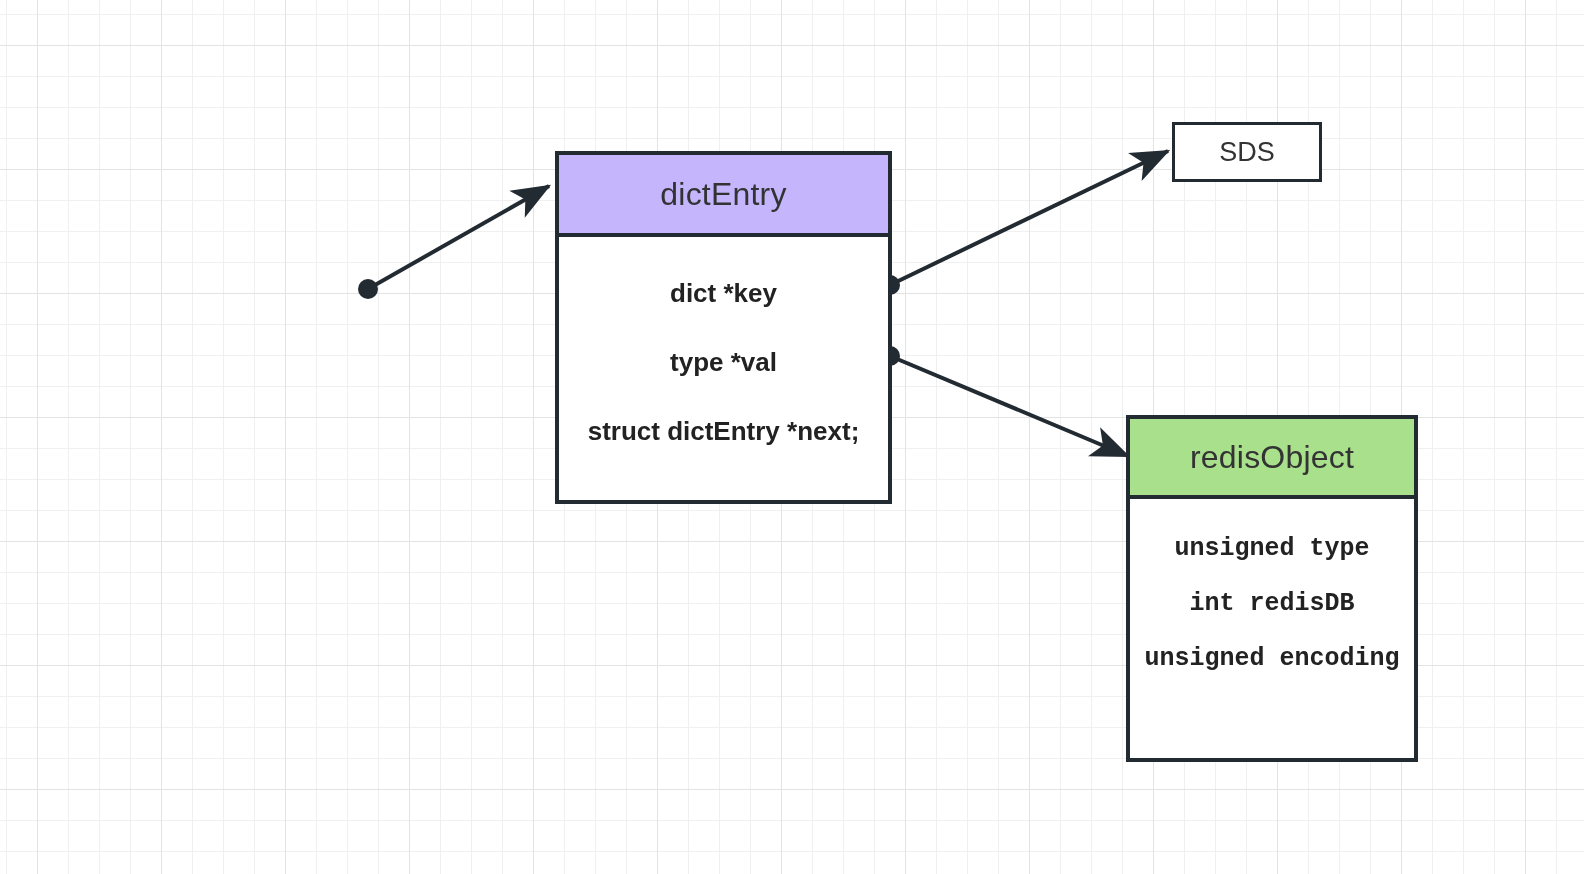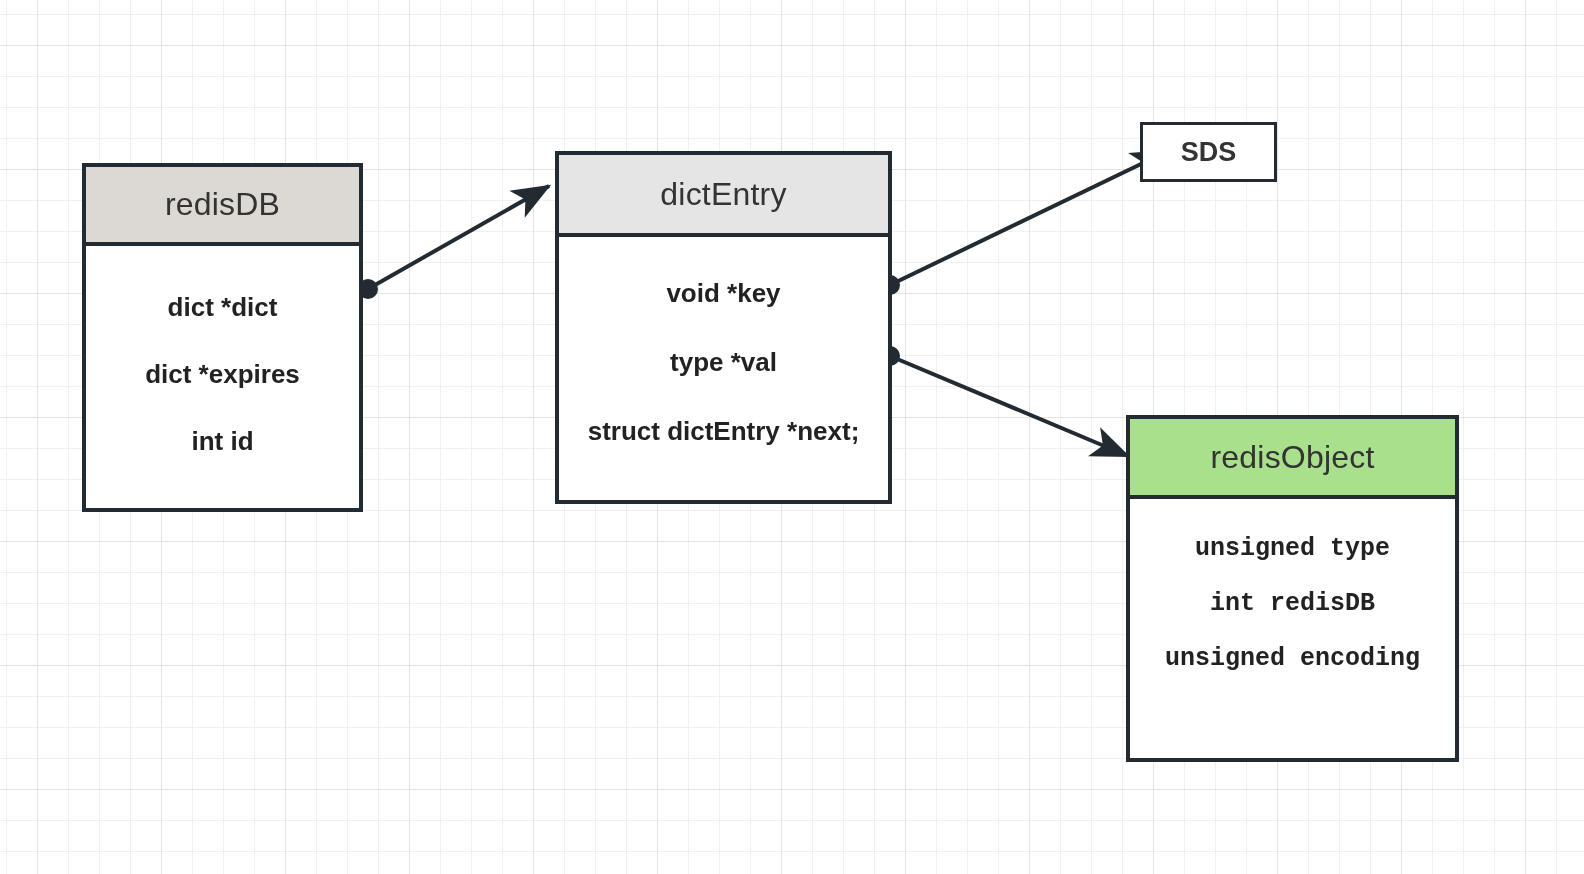--- a/index.html
+++ b/index.html
@@ -66,34 +66,34 @@
   }
 
   
   #box-redisdb { left: 82px; top: 163px; width: 281px; height: 349px; }
   #box-redisdb .uml-header { height: 79px; background: #dcd8d4; font-size: 32px; }
   #box-redisdb .uml-body { padding-top: 28px; }
   #box-redisdb .field-row { font-size: 26px; line-height: 67px; }
 
   
   #box-dictentry { left: 555px; top: 151px; width: 337px; height: 353px; }
-  #box-dictentry .uml-header { height: 82px; background: #e5e5e5; font-size: 32px; }
+  #box-dictentry .uml-header { height: 82px; background: #c4b5fd; font-size: 32px; }
   #box-dictentry .uml-body { padding-top: 22px; }
   #box-dictentry .field-row { font-size: 26px; line-height: 69px; }
 
   
-  #box-sds { left: 1140px; top: 122px; width: 137px; height: 60px; border-width: 3px; font-weight: bold; }
+  #box-sds { left: 1172px; top: 122px; width: 150px; height: 60px; border-width: 3px; }
   #box-sds .plain-label {
     width: 100%; height: 100%;
     display: flex; align-items: center; justify-content: center;
     font-size: 27px; color: #333333;
   }
 
   
-  #box-redisobject { left: 1126px; top: 415px; width: 333px; height: 347px; }
+  #box-redisobject { left: 1126px; top: 415px; width: 292px; height: 347px; }
   #box-redisobject .uml-header { height: 80px; background: #a9e08c; font-size: 32px; }
   #box-redisobject .uml-body { padding-top: 22px; }
   #box-redisobject .field-row { font-size: 25px; line-height: 55px; font-family: Liberation Mono, monospace; }
 
   
   #connectors {
     position: absolute;
     left: 0; top: 0;
     width: 1584px; height: 874px;
     pointer-events: none;
@@ -120,33 +120,25 @@
       <line x1="890" y1="285" x2="1168" y2="151" stroke="#222a32" stroke-width="4" marker-end="url(#ah)"></line>
       <circle cx="890" cy="285" r="10" fill="#222a32"></circle>
     </g>
 
     <g>
       <line x1="890" y1="356" x2="1128" y2="456" stroke="#222a32" stroke-width="4" marker-end="url(#ah)"></line>
       <circle cx="890" cy="356" r="10" fill="#222a32"></circle>
     </g>
   </svg>
 
-  <div class="uml-box" id="box-redisdb">
-    <div class="uml-header">redisDB</div>
-    <div class="uml-body">
-      <div class="field-row">dict   *dict</div>
-      <div class="field-row">dict   *expires</div>
-      <div class="field-row">int      id</div>
-    </div>
-  </div>
 
   <div class="uml-box" id="box-dictentry">
     <div class="uml-header">dictEntry</div>
     <div class="uml-body">
-      <div class="field-row">void *key</div>
+      <div class="field-row">dict *key</div>
       <div class="field-row">type *val</div>
       <div class="field-row">struct dictEntry *next;</div>
     </div>
   </div>
 
   <div class="uml-box" id="box-sds">
     <div class="plain-label">SDS</div>
   </div>
 
   <div class="uml-box" id="box-redisobject">

